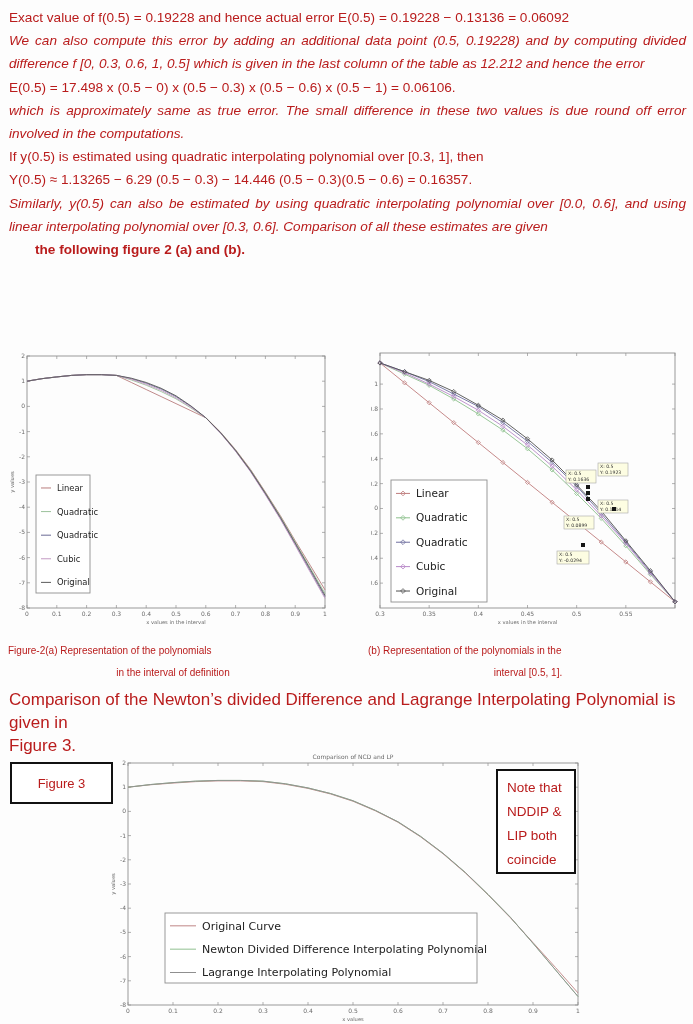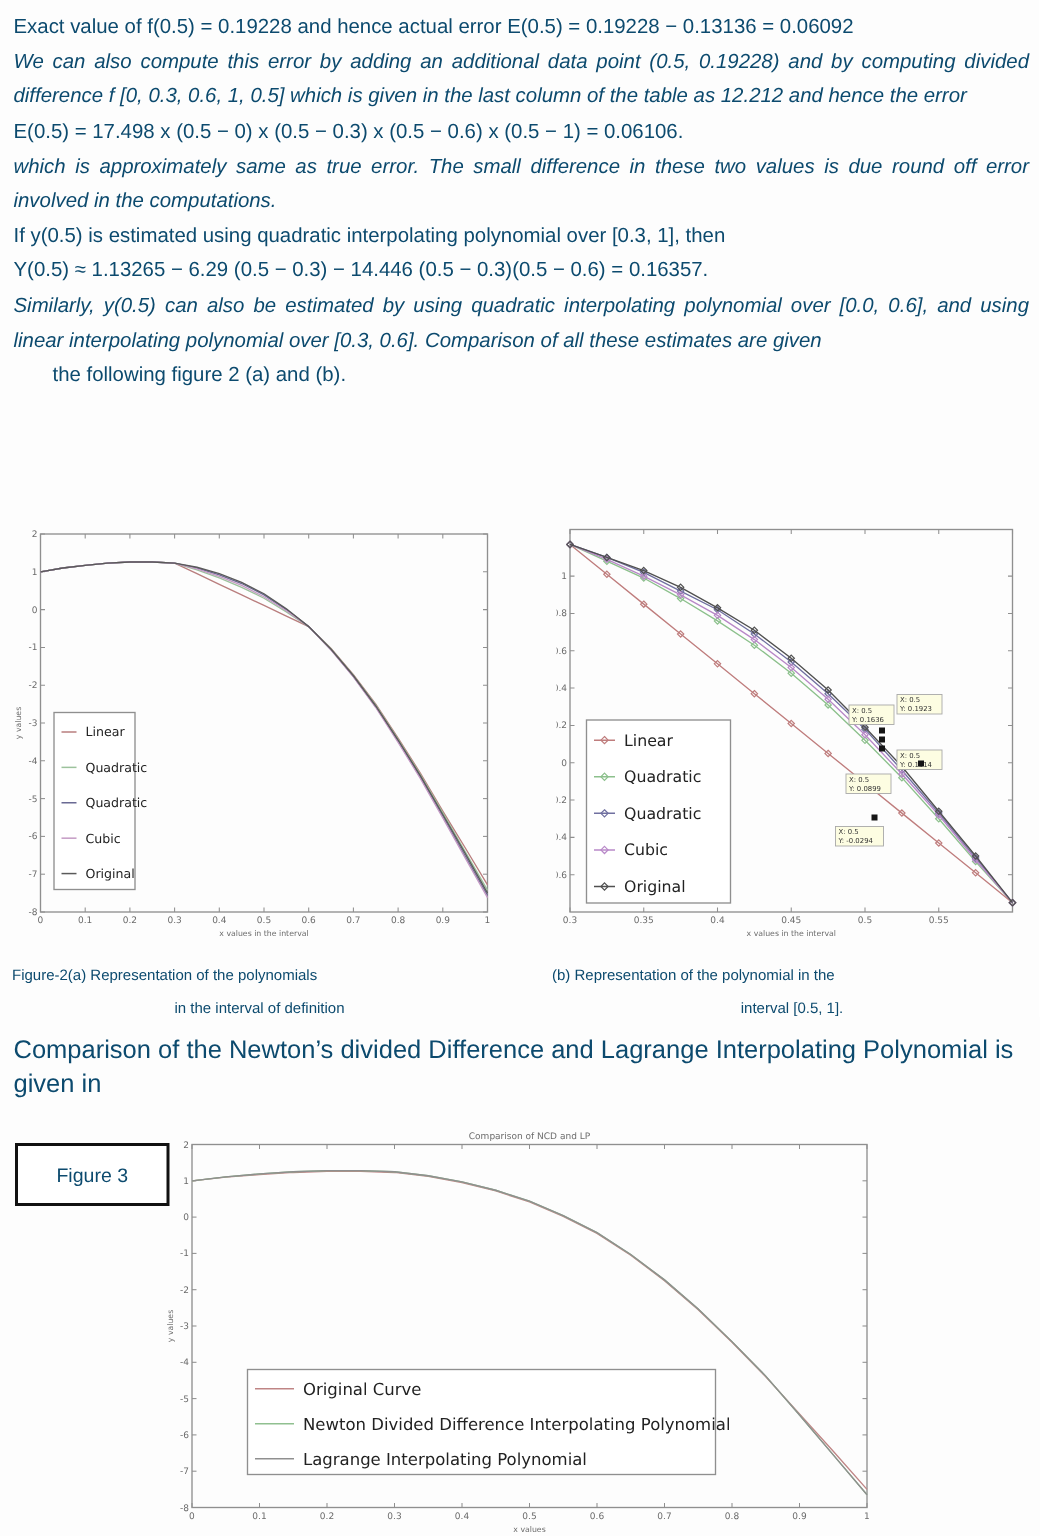--- a/index.html
+++ b/index.html
@@ -1,21 +1,21 @@
 <!DOCTYPE html>
 <html><head>
 <meta charset="utf-8">
 <style>
   html,body{margin:0;padding:0;background:#ffffff;}
   .page{position:relative;width:693px;height:1024px;background:#fdfdfd;overflow:hidden;
-        font-family:"Liberation Sans",sans-serif;color:#0c4a6e;}
+        font-family:"Liberation Sans",sans-serif;color:#b91c1c;}
   .textblock{position:absolute;left:9px;top:6px;width:677px;}
   .textblock p{margin:0;font-size:13.6px;line-height:23.2px;}
   .textblock p.justify{text-align:justify;font-style:italic;}
-  .textblock p.indent{padding-left:26px;}
+  .textblock p.indent{padding-left:26px;font-weight:bold;}
   svg{position:absolute;font-family:"DejaVu Sans",sans-serif;}
   .caption{position:absolute;font-size:10px;line-height:22px;}
   .caption .c2{display:block;text-align:center;}
   .cap-left{left:8px;top:640px;width:330px;}
   .cap-right{left:368px;top:640px;width:320px;}
   .between{position:absolute;left:9px;top:688px;width:678px;font-size:17px;line-height:23.2px;}
   .between p{margin:0;}
   .fig3label{position:absolute;left:10px;top:762px;width:99px;height:38px;border:2.5px solid #111;
              display:flex;align-items:center;justify-content:center;font-size:13px;background:#fff;}
   .notebox{position:absolute;left:496px;top:769px;width:62px;height:96px;border:2.5px solid #111;
@@ -321,26 +321,27 @@
       <rect x="241" y="161" width="4" height="4" fill="#151515"></rect>
       <rect x="210" y="197" width="4" height="4" fill="#151515"></rect>
     </svg>
 
   <div class="caption cap-left">
     <span>Figure-2(a) Representation of the polynomials</span>
     <span class="c2">in the interval of definition</span>
   </div>
 
   <div class="caption cap-right">
-    <span>(b) Representation of the polynomial in the</span>
+    <span>(b) Representation of the polynomials in the</span>
     <span class="c2">interval [0.5, 1].</span>
   </div>
 
   <div class="between">
     <p>Comparison of the Newton’s divided Difference and Lagrange Interpolating Polynomial is given in</p>
+    <p>Figure 3.</p>
   </div>
 
   <div class="fig3label">Figure 3</div>
 
   <svg id="fig3-svg" style="left:96px;top:752px;" width="500" height="272">
       <g>
         <rect x="32" y="11" width="450" height="242" fill="none" stroke="#8f8f8f" stroke-width="0.9"></rect>
         <line x1="32" y1="253" x2="32" y2="250" stroke="#8f8f8f" stroke-width="0.7"></line>
         <line x1="32" y1="11" x2="32" y2="14" stroke="#8f8f8f" stroke-width="0.7"></line>
         <text x="32" y="260.5" text-anchor="middle" font-size="6" fill="#6b6b6b">0</text>
@@ -424,14 +425,20 @@
         <rect x="69" y="161" width="312" height="70" fill="#ffffff" stroke="#8f8f8f" stroke-width="0.9"></rect>
         <line x1="74" y1="173.83333333333334" x2="100" y2="173.83333333333334" stroke="#bf8585" stroke-width="1"></line>
         <text x="106" y="177.68333333333334" font-size="11" fill="#222222">Original Curve</text>
         <line x1="74" y1="197.16666666666666" x2="100" y2="197.16666666666666" stroke="#90c090" stroke-width="1"></line>
         <text x="106" y="201.01666666666665" font-size="11" fill="#222222">Newton Divided Difference Interpolating Polynomial</text>
         <line x1="74" y1="220.5" x2="100" y2="220.5" stroke="#8f8f8f" stroke-width="1"></line>
         <text x="106" y="224.35" font-size="11" fill="#222222">Lagrange Interpolating Polynomial</text>
       </g>
     </svg>
 
+  <div class="notebox">
+    <div>Note that</div>
+    <div>NDDIP &amp;</div>
+    <div>LIP both</div>
+    <div>coincide</div>
+  </div>
 
 </div>
 
 </body></html>

